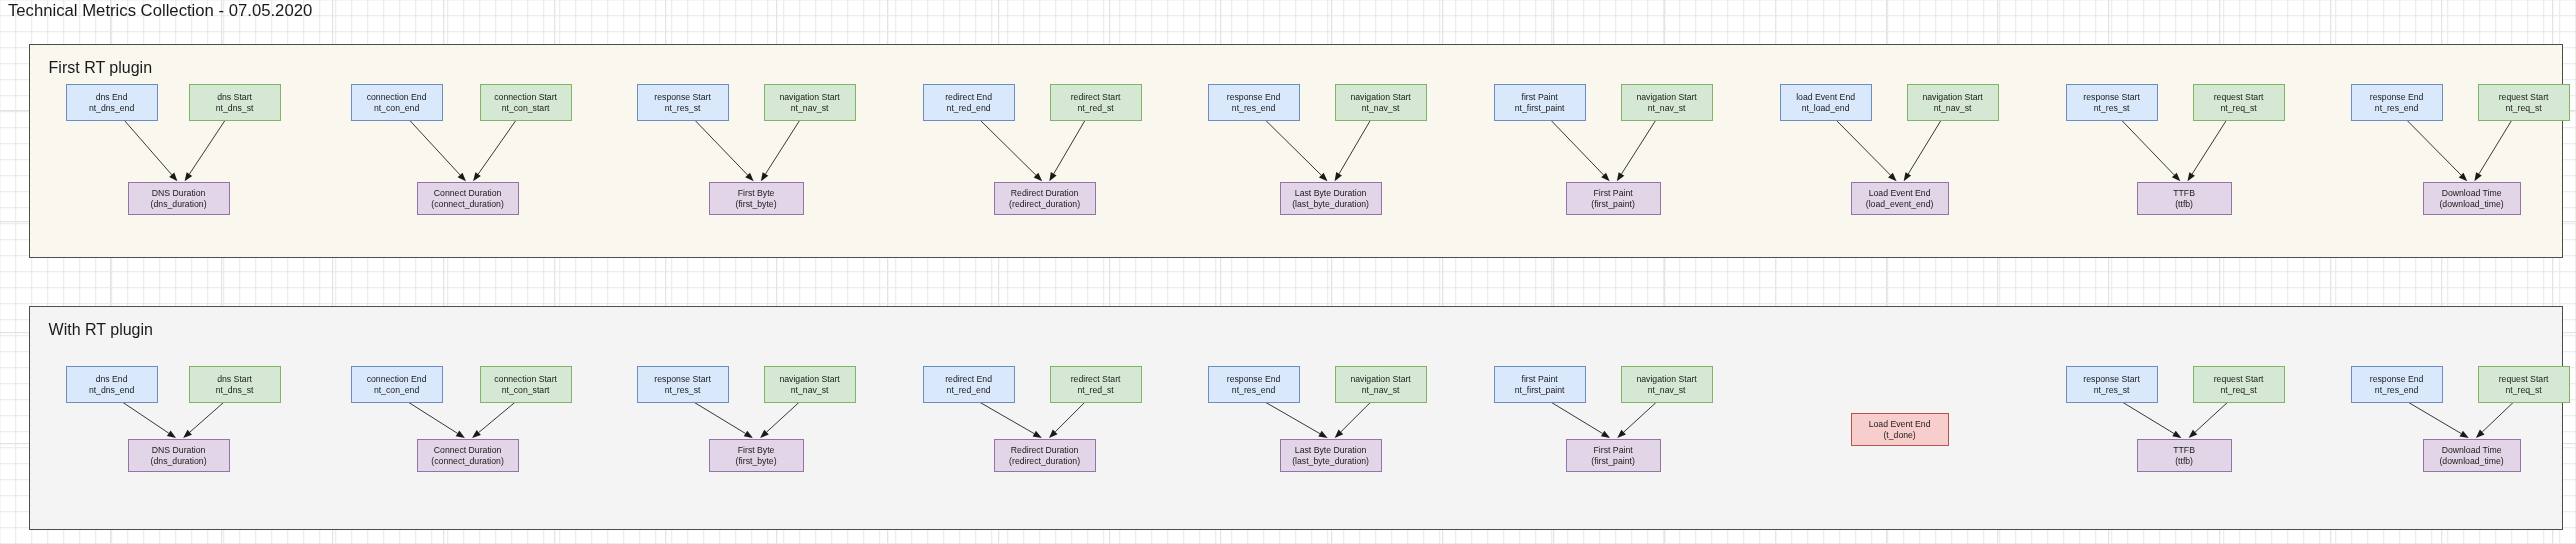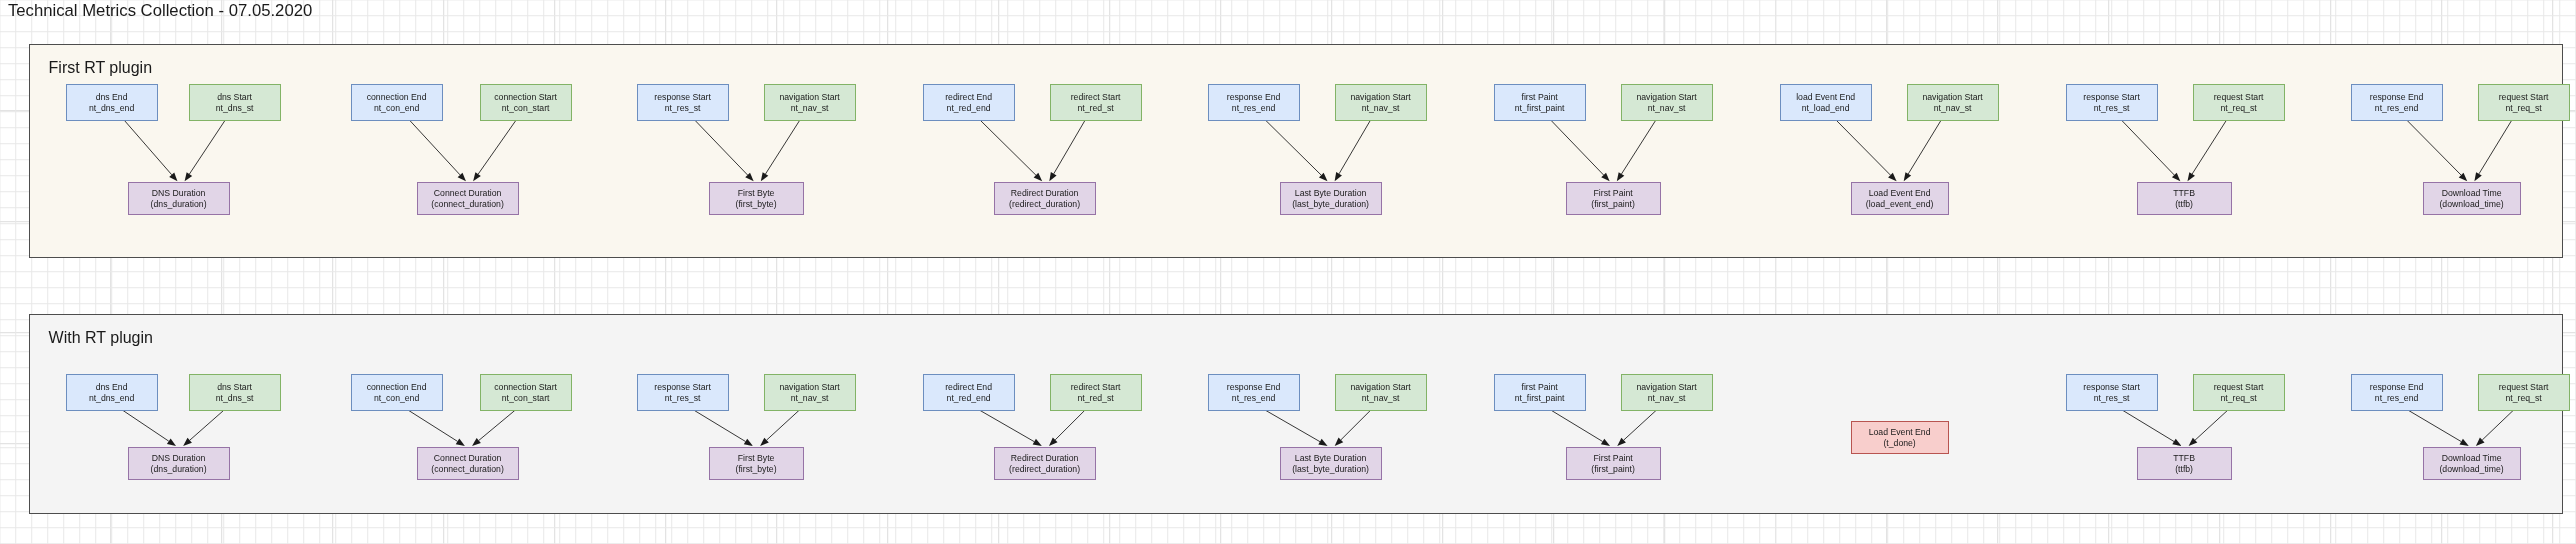--- a/index.html
+++ b/index.html
@@ -242,21 +242,21 @@
       </div>
       <div class="node green" style="left: 2448px; top: 39px; width: 92px; height: 37px;">
         <span>request Start</span>
         <span>nt_req_st</span>
       </div>
       <div class="node purple" style="left: 2393px; top: 137px; width: 98px; height: 33px;">
         <span>Download Time</span>
         <span>(download_time)</span>
       </div>
     </div>
-    <div class="section" style="left: 28.6px; top: 314px; width: 2534px; height: 200px; background: rgb(244, 244, 244);">
+    <div class="section" style="left: 28.6px; top: 306px; width: 2534px; height: 224px; background: rgb(244, 244, 244);">
       <div class="section-title">With RT plugin</div>
       <svg class="edges" width="2534" height="224" viewBox="0 0 3193 282">
         <path d="M 116.92 120 L 174.8650834041354 158.87192536055593"></path>
         <polygon points="184,165 172.52527308725675,162.3598026062497 177.20489372101403,155.38404811486217"></polygon>
         <path d="M 244.07999999999998 120 L 201.25387261045827 157.7285773791969"></path>
         <polygon points="193,165 198.47751124615164,154.57709874611285 204.0302339747649,160.88005601228096"></polygon>
         <path d="M 476.92 120 L 538.7059658409639 159.1160447783255"></path>
         <polygon points="548,165 536.4593647563246,162.66467600268473 540.9525669256033,155.56741355396625"></polygon>
         <path d="M 611.08 120 L 565.455558157058 157.9641250542232"></path>
         <polygon points="557,165 562.7691331777614,154.7356392124374 568.1419831363546,161.19261089600897"></polygon>

